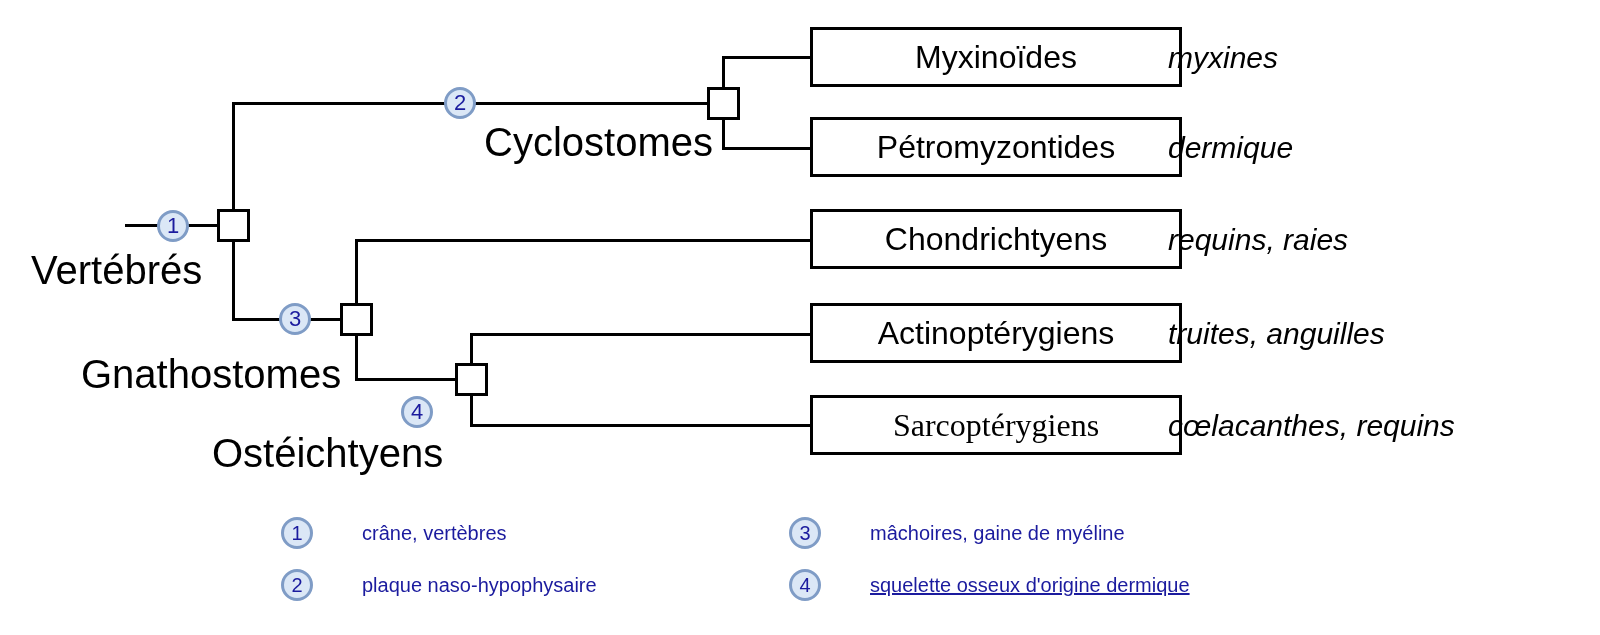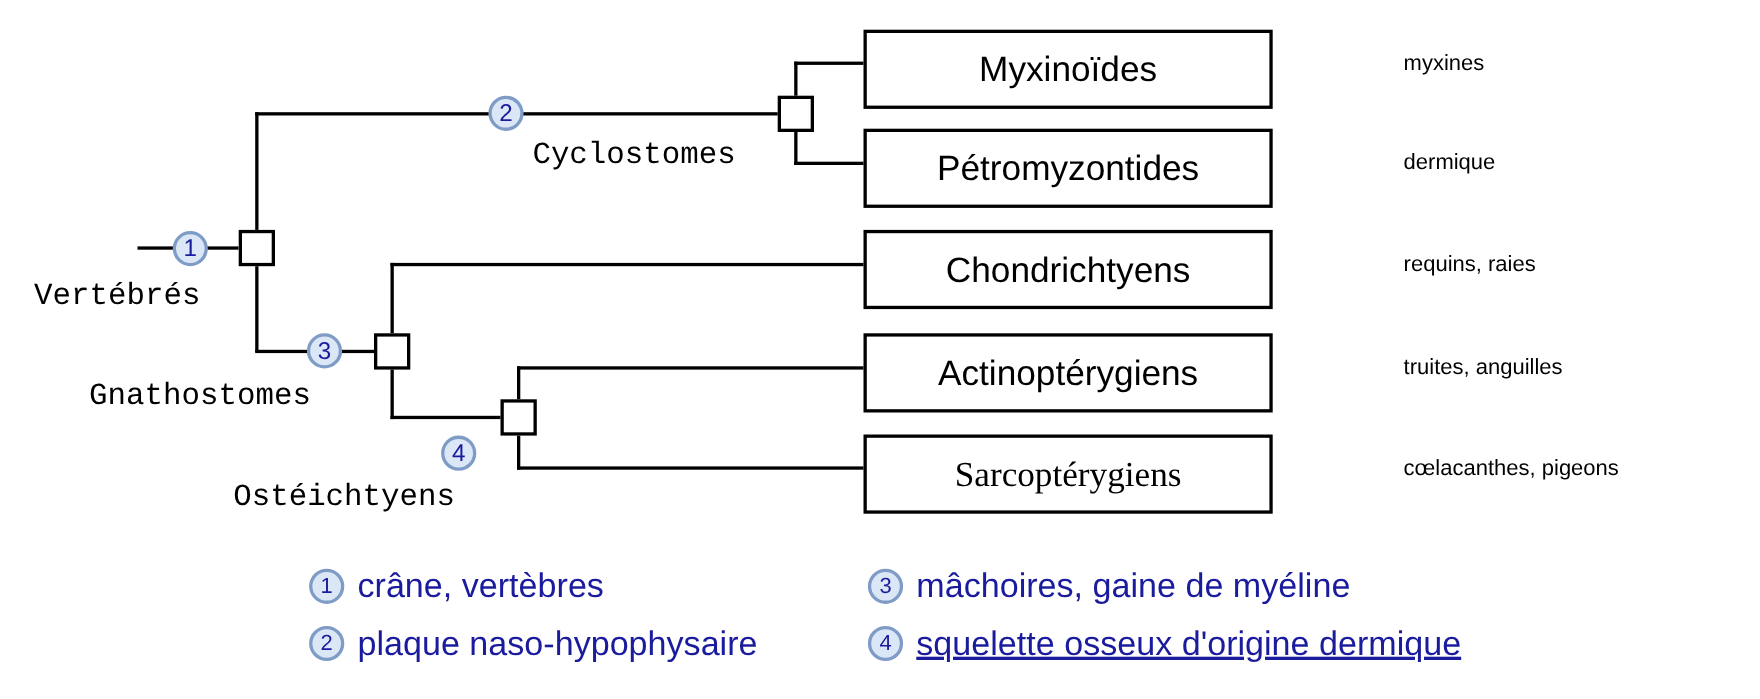--- a/index.html
+++ b/index.html
@@ -8,43 +8,43 @@
     font-family:"Liberation Sans",sans-serif;color:#000;overflow:hidden;
   }
   .hline,.vline{position:absolute;background:#000;}
   .hline{height:3px;}
   .vline{width:3px;}
   .sq{
     position:absolute;width:33px;height:33px;box-sizing:border-box;
     border:3px solid #000;background:#fff;
   }
   .taxon-box{
-    position:absolute;left:785px;width:372px;height:72px;box-sizing:border-box;
+    position:absolute;left:810px;width:372px;height:60px;box-sizing:border-box;
     border:3px solid #000;background:#fff;display:flex;align-items:center;justify-content:center;
     font-size:32px;
   }
   .examples{
-    position:absolute;left:1276px;height:62px;display:flex;align-items:center;
-    font-size:20px;white-space:nowrap;
+    position:absolute;left:1168px;height:62px;display:flex;align-items:center;
+    font-size:30px;font-style:italic;white-space:nowrap;
   }
   .node-circle{
     position:absolute;width:32px;height:32px;box-sizing:border-box;border-radius:50%;
     border:3px solid #7f9cc6;background:#dbe7f6;display:flex;align-items:center;justify-content:center;
     font-size:22px;color:#1b1b9e;
   }
   .legend-circle{
     position:absolute;width:32px;height:32px;box-sizing:border-box;border-radius:50%;
     border:3px solid #7f9cc6;background:#dbe7f6;display:flex;align-items:center;justify-content:center;
     font-size:20px;color:#1b1b9e;
   }
   .clade-label{
-    position:absolute;font-size:28px;line-height:40px;white-space:nowrap;color:#000;font-family:Liberation Mono, monospace;
+    position:absolute;font-size:40px;line-height:40px;white-space:nowrap;color:#000;
   }
   .legend-text{
-    position:absolute;font-size:31px;line-height:38px;white-space:nowrap;color:#1b1b9e;
+    position:absolute;font-size:20px;line-height:38px;white-space:nowrap;color:#1b1b9e;margin-left:37px;
   }
 </style>
 </head>
 <body>
 
 <div class="canvas">
 
   <div class="hline" style="left:125px;top:224px;width:92px;"></div>
   <div class="vline" style="left:232px;top:102px;height:110px;"></div>
   <div class="hline" style="left:232px;top:102px;width:477px;"></div>
@@ -76,21 +76,21 @@
   </div>
   <div class="node-circle" style="left:279px;top:303px;">
     <span>3</span>
   </div>
   <div class="node-circle" style="left:401px;top:396px;">
     <span>4</span>
   </div>
 
   <div class="clade-label" style="left:31px;top:250px;">Vertébrés</div>
   <div class="clade-label" style="left:484px;top:122px;">Cyclostomes</div>
-  <div class="clade-label" style="left:81px;top:341px;">Gnathostomes</div>
+  <div class="clade-label" style="left:81px;top:354px;">Gnathostomes</div>
   <div class="clade-label" style="left:212px;top:433px;">Ostéichtyens</div>
 
   <div class="taxon-box" style="top:27px;">
     <span>Myxinoïdes</span>
   </div>
   <div class="examples" style="top:27px;">myxines</div>
 
   <div class="taxon-box" style="top:117px;">
     <span>Pétromyzontides</span>
   </div>
@@ -102,21 +102,21 @@
   <div class="examples" style="top:209px;">requins, raies</div>
 
   <div class="taxon-box" style="top:303px;">
     <span>Actinoptérygiens</span>
   </div>
   <div class="examples" style="top:303px;">truites, anguilles</div>
 
   <div class="taxon-box" style="top:395px;font-family:Liberation Serif, serif;">
     <span>Sarcoptérygiens</span>
   </div>
-  <div class="examples" style="top:395px;">cœlacanthes, pigeons</div>
+  <div class="examples" style="top:395px;">cœlacanthes, requins</div>
 
   <div class="legend-circle" style="left:281px;top:517px;">
     <span>1</span>
   </div>
   <div class="legend-text" style="left:325px;top:514px;">crâne, vertèbres</div>
 
   <div class="legend-circle" style="left:281px;top:569px;">
     <span>2</span>
   </div>
   <div class="legend-text" style="left:325px;top:566px;">plaque naso-hypophysaire</div>

